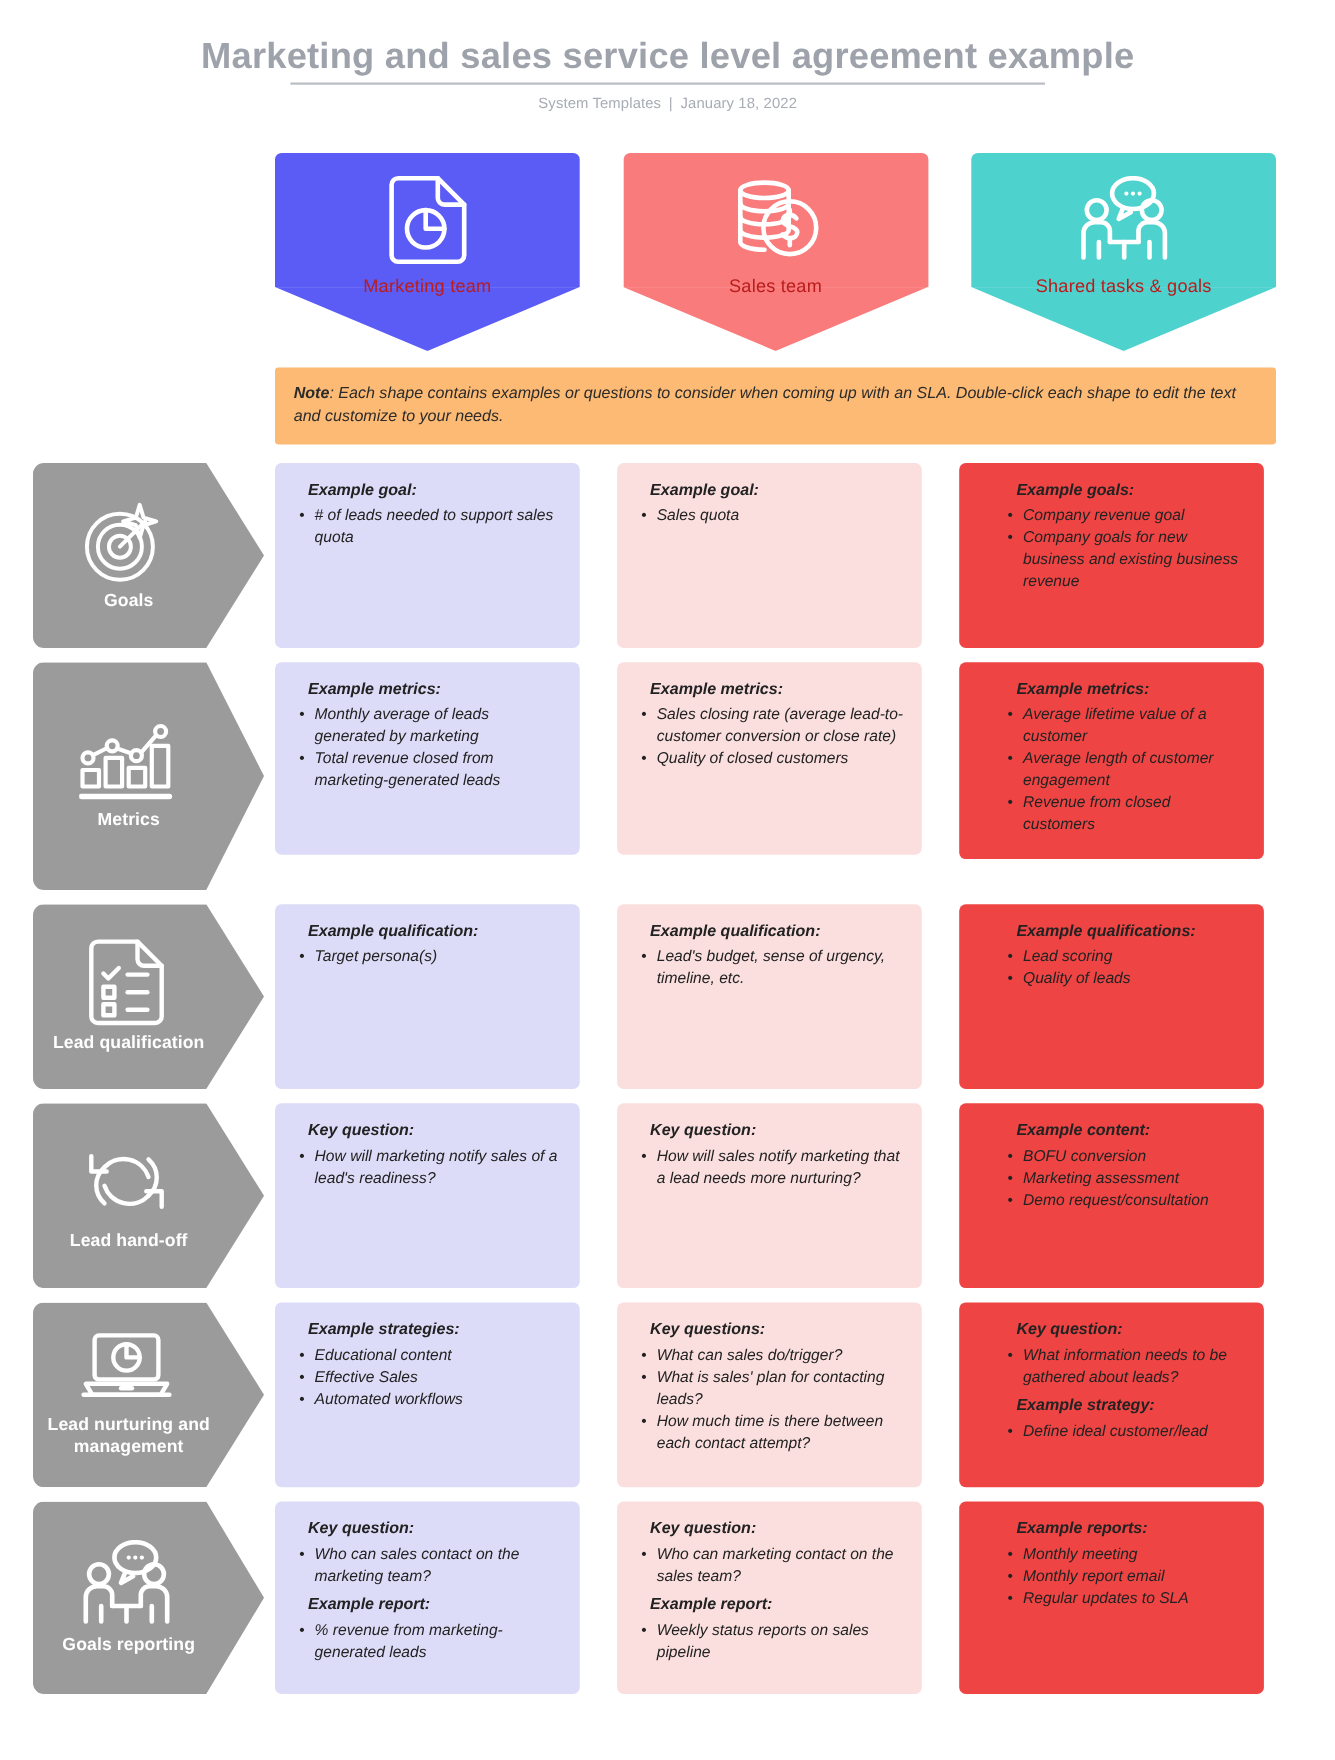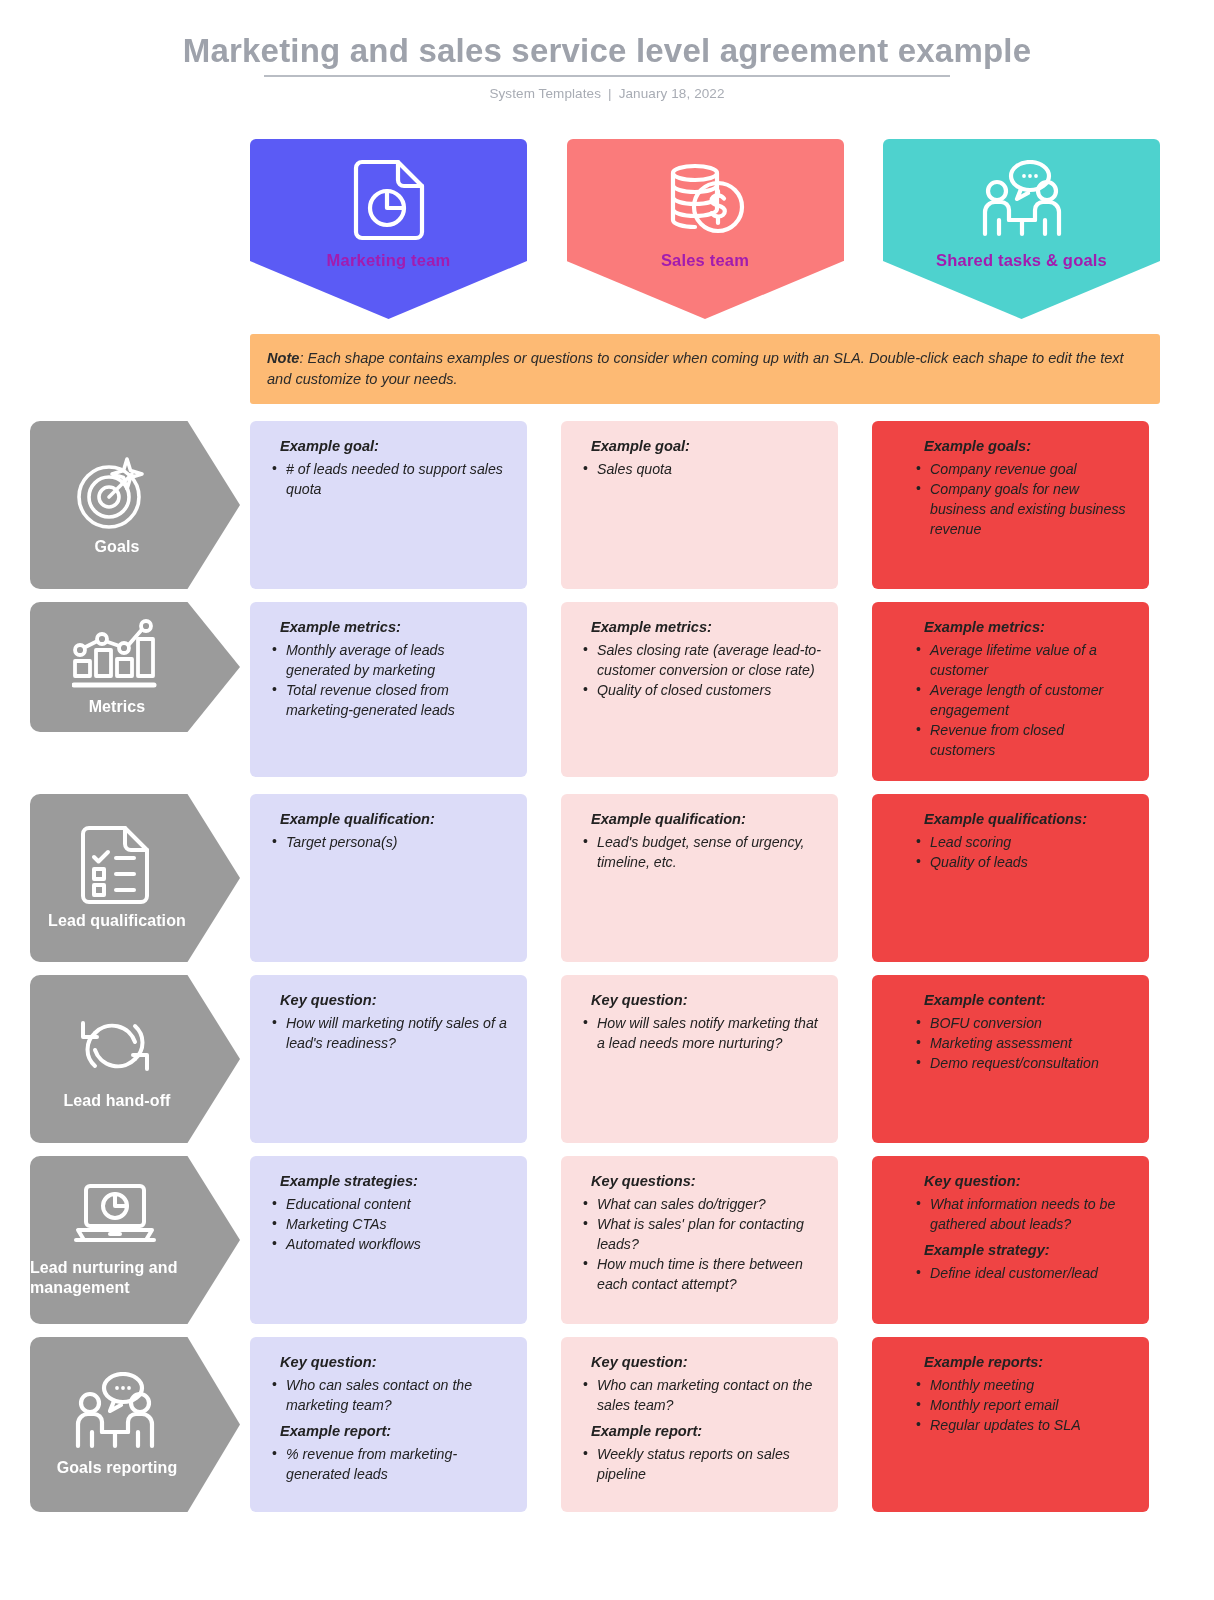--- a/index.html
+++ b/index.html
@@ -71,23 +71,23 @@
     height: 58px;
     clip-path: polygon(0 0, 100% 0, 50% 100%);
     position: relative;
   }
   .banner .bnr-label {
     position: absolute;
     top: 112px;
     left: 0;
     width: 100%;
     text-align: center;
-    color: #a21caf;
+    color: #b91c1c;
     font-size: 16.5px;
-    font-weight: bold;
+    font-weight: normal;
     letter-spacing: 0.2px;
     z-index: 3;
   }
   .banner svg { display: block; }
 
   
   .note {
     position: absolute;
     top: 334px;
     left: 250px;
@@ -136,20 +136,21 @@
     display: flex;
     align-items: center;
     justify-content: center;
     margin-right: 40px;
   }
   .rowlabel .rtext {
     margin-top: 6px;
     margin-right: 36px;
     font-size: 16px;
     font-weight: bold;
+    text-align: center;
     line-height: 20px;
     letter-spacing: 0.1px;
   }
 
   .cell {
     flex: 0 0 277px;
     width: 277px;
     border-radius: 6px;
     padding: 15px 16px 15px 14px;
     font-size: 14.2px;
@@ -286,21 +287,21 @@
       </div>
       <div class="cell shared" style="min-height: 168px;">
         <div class="hdr">Example goals:</div>
         <ul>
           <li>Company revenue goal</li>
           <li>Company goals for new business and existing business revenue</li>
         </ul>
       </div>
     </div>
     <div class="row">
-      <div class="rowlabel" style="height: 130px;">
+      <div class="rowlabel" style="height: 207px;">
         <div class="ricon">
           <svg width="86" height="74" viewBox="0 0 86 74" fill="none" stroke="#fff" stroke-width="3.8" stroke-linejoin="round" stroke-linecap="round">
      <circle cx="8" cy="33" r="5"></circle>
      <circle cx="30" cy="22" r="5"></circle>
      <circle cx="52" cy="31" r="5"></circle>
      <circle cx="74" cy="9" r="5"></circle>
      <path d="M12.5 30.5 25.5 24M34.5 24.5 47.5 29M56.5 28 69.5 13"></path>
      <rect x="3" y="44" width="15" height="15"></rect>
      <rect x="24" y="33" width="15" height="26"></rect>
      <rect x="45" y="42" width="15" height="17"></rect>
@@ -415,21 +416,21 @@
      <path d="M38 52h10"></path>
      <path d="M4 58h78" stroke-width="4"></path>
    </svg>
         </div>
      <div class="rtext">Lead nurturing and management</div>
       </div>
       <div class="cell marketing" style="min-height: 168px;">
         <div class="hdr">Example strategies:</div>
         <ul>
           <li>Educational content</li>
-          <li>Marketing CTAs</li>
+          <li>Effective Sales</li>
           <li>Automated workflows</li>
         </ul>
       </div>
       <div class="cell sales" style="min-height: 168px;">
         <div class="hdr">Key questions:</div>
         <ul>
           <li>What can sales do/trigger?</li>
           <li>What is sales' plan for contacting leads?</li>
           <li>How much time is there between each contact attempt?</li>
         </ul>

